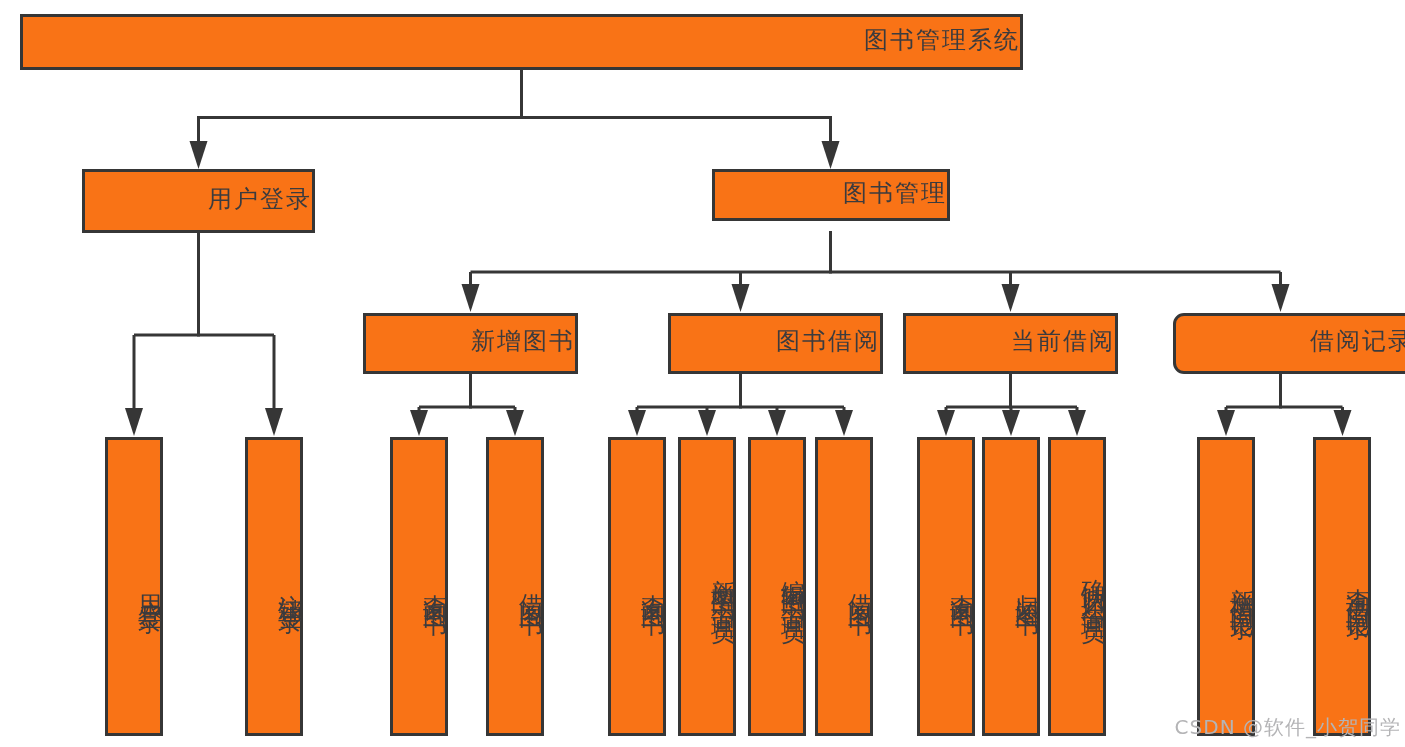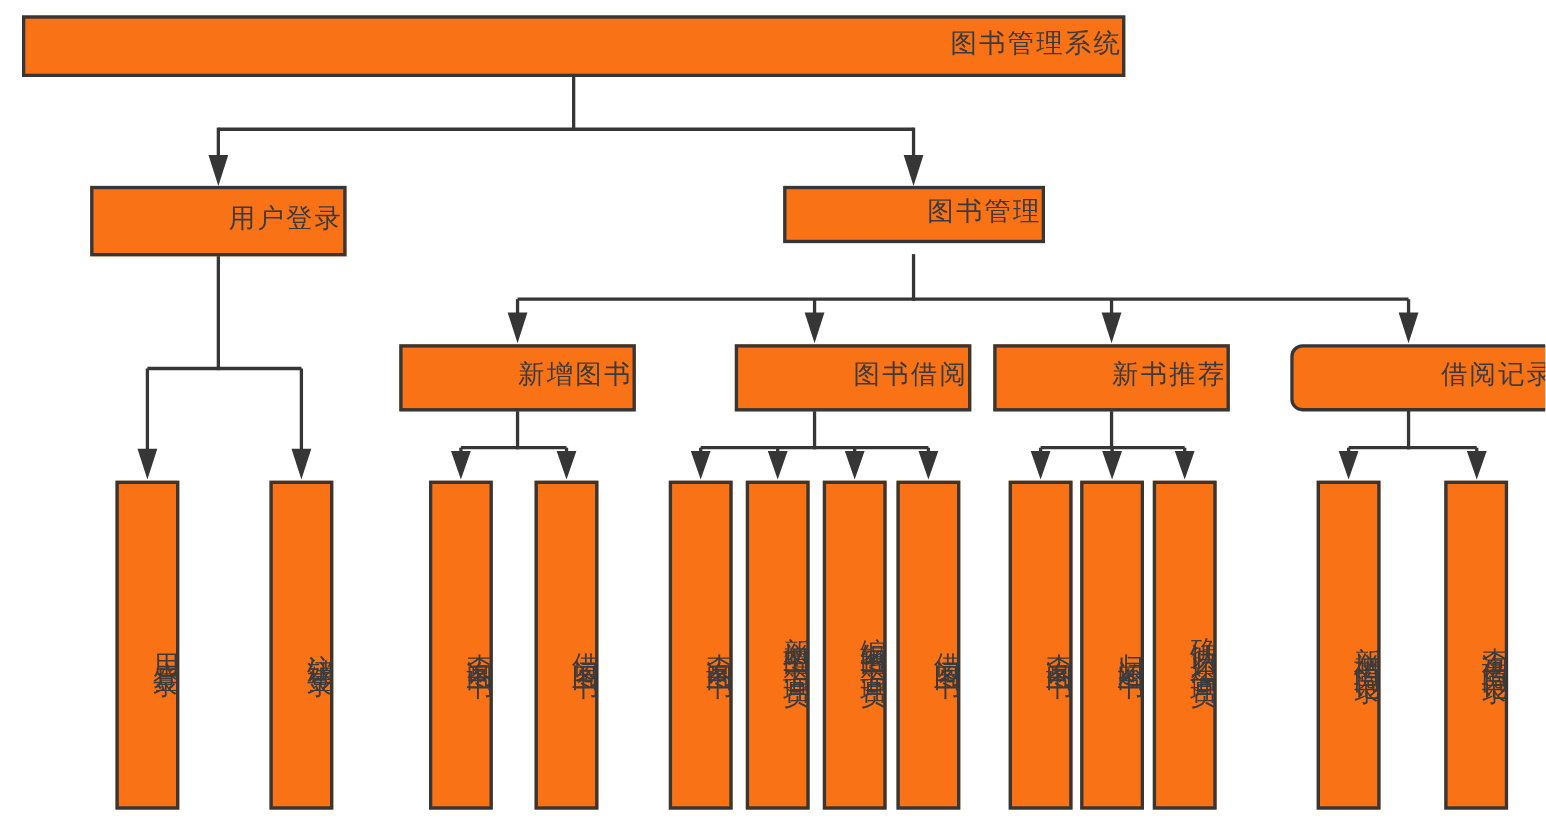--- a/index.html
+++ b/index.html
@@ -168,21 +168,21 @@
     <span class="label">图书管理</span>
   </div>
 
   <div class="node h n-c0">
     <span class="label">新增图书</span>
   </div>
   <div class="node h n-c1">
     <span class="label">图书借阅</span>
   </div>
   <div class="node h n-c2">
-    <span class="label">新书推荐</span>
+    <span class="label">当前借阅</span>
   </div>
   <div class="node h n-c3">
     <span class="label">借阅记录</span>
   </div>
 
   <div class="node v leaf n-l1">
     <span class="label">用户登录</span>
   </div>
   <div class="node v leaf n-l2">
     <span class="label">注销登录</span>
@@ -218,14 +218,15 @@
     <span class="label">确认归还（管理员）</span>
   </div>
 
   <div class="node v leaf n-l12">
     <span class="label">新增借阅记录</span>
   </div>
   <div class="node v leaf n-l13">
     <span class="label">查询借阅记录</span>
   </div>
 
+  <div class="watermark">CSDN @软件_小贺同学</div>
 
 </div>
 
 </body></html>

